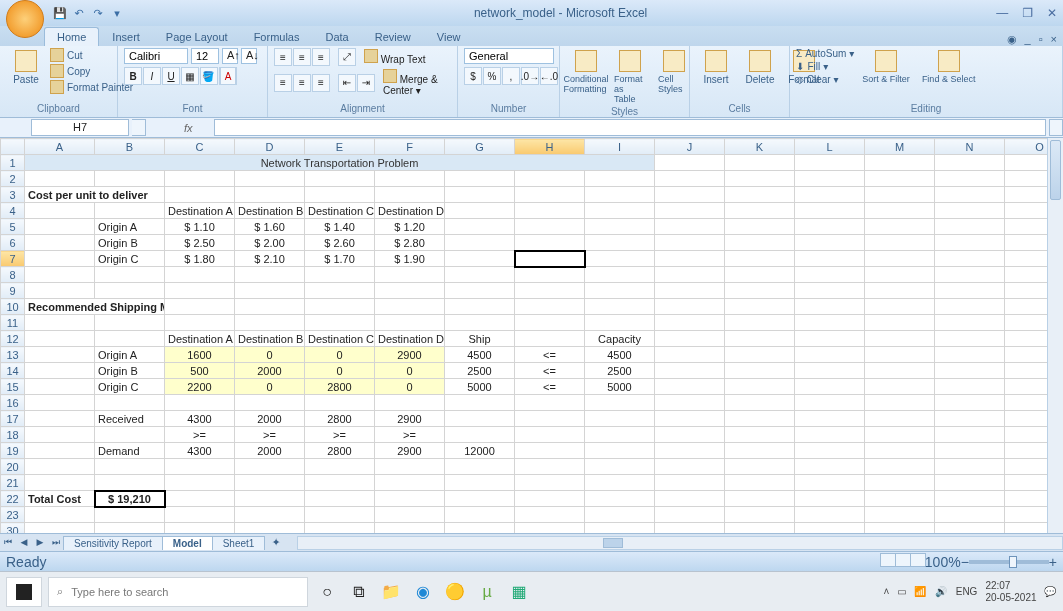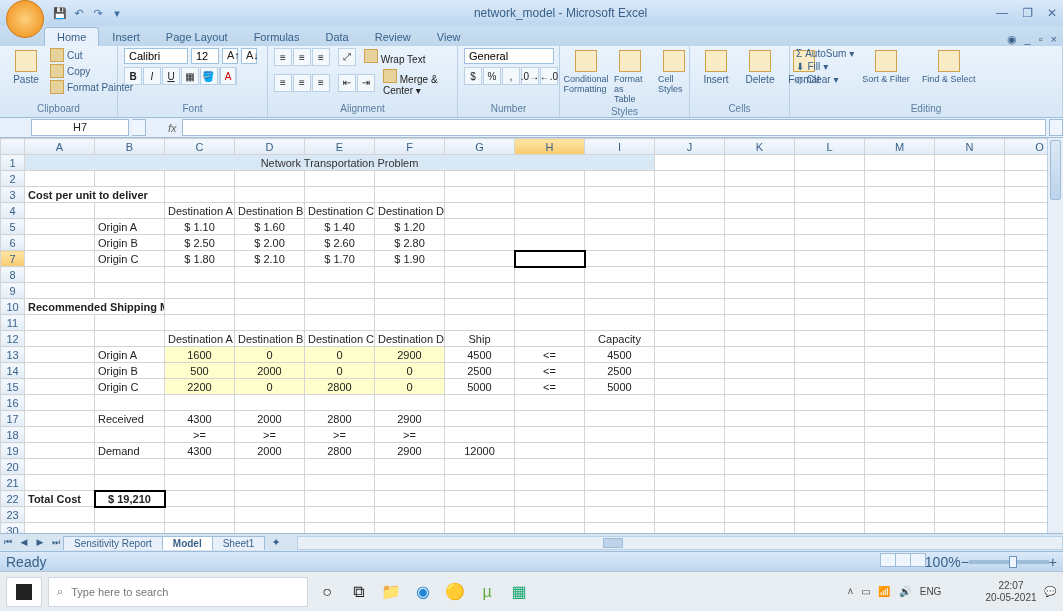--- a/index.html
+++ b/index.html
@@ -31,21 +31,21 @@
 .smlrow div { display:flex; align-items:center; gap:3px; white-space:nowrap;}
 .ico-sm { width:14px; height:14px; background:#e6d29a; border:1px solid #cfa24d; display:inline-block;}
 .sel { border:1px solid #9ec1e0; background:#fff; font-size:11px; padding:0 4px; height:16px; }
 .btns-row { display:flex; gap:1px; }
 .btns-row span { width:18px; height:18px; border:1px solid #b9d0e6; background:#f3f8fd; display:inline-flex; align-items:center; justify-content:center; font-size:10px;}
 
 
 .fbar { height:20px; background:#e8f1fb; border-bottom:1px solid #9fbcd8; display:flex; align-items:center;padding-left:28px; }
 .namebox { width:98px; border:1px solid #9fbcd8; background:#fff; margin:1px 3px; height:17px; font-size:11px; text-align:center; padding-top:1px;}
 .namebox-dd { width:14px; border:1px solid #9fbcd8; border-left:none; background:#eef5fc; height:17px; margin-right:20px;}
-.fx { font-style:italic; color:#666; margin:0 2px; }
+.fx { font-style:italic; color:#666; margin:0 18px; }
 .formula-input { flex:1; border:1px solid #9fbcd8; background:#fff; height:17px; margin:1px 3px;}
 .fbar-dd { width:14px; border:1px solid #9fbcd8; background:#eef5fc; height:17px;}
 
 
 .gridwrap { display:flex; height:395px; background:#fff; }
 .grid-scroll { flex:1; overflow:hidden; position:relative;}
 table.grid { border-collapse:collapse; table-layout:fixed; width:100%; }
 table.grid th, table.grid td { border:1px solid #d4d4d4; height:16px; font-size:11px; padding:0 3px; overflow:hidden; white-space:nowrap; }
 table.grid thead th { background:linear-gradient(#f5f9fd,#e1ecf7); color:#3a6189; font-weight:normal; text-align:center; }
 table.grid thead th.active { background:linear-gradient(#fde6a6,#f9c96f); }
@@ -78,21 +78,21 @@
 .slider { width:80px; height:4px; background:#9fbcd8; position:relative; }
 .slider .kn { position:absolute; left:50%; top:-4px; width:8px; height:12px; background:#eef5fc; border:1px solid #6e94bb;}
 
 
 .taskbar { height:40px; background:#e8edf2; border-top:1px solid #b8c3cf; display:flex; align-items:center; padding:0 6px; gap:6px;}
 .start { width:36px; height:30px; background:#fff; border:1px solid #cfd6dd; display:flex; align-items:center; justify-content:center;}
 .start .sq { width:16px; height:16px; background:#222;}
 .search { flex:0 0 260px; height:30px; background:#fff; border:1px solid #cfd6dd; display:flex; align-items:center; padding:0 8px; color:#777; gap:8px;}
 .tb-ico { width:26px; height:26px; border-radius:3px; display:inline-flex; align-items:center; justify-content:center; font-size:16px;}
 .tray { margin-left:auto; display:flex; align-items:center; gap:8px; font-size:10px; color:#444;}
-.tray .clock { text-align:center; line-height:1.2;margin-left:36px;}
+.tray .clock { line-height:1.2;}
 </style>
 </head>
 <body>
 
 <div class="titlebar">
   <div class="orb"></div>
   <div class="qat">
     <span>💾</span>
     <span>↶</span>
     <span>↷</span>

